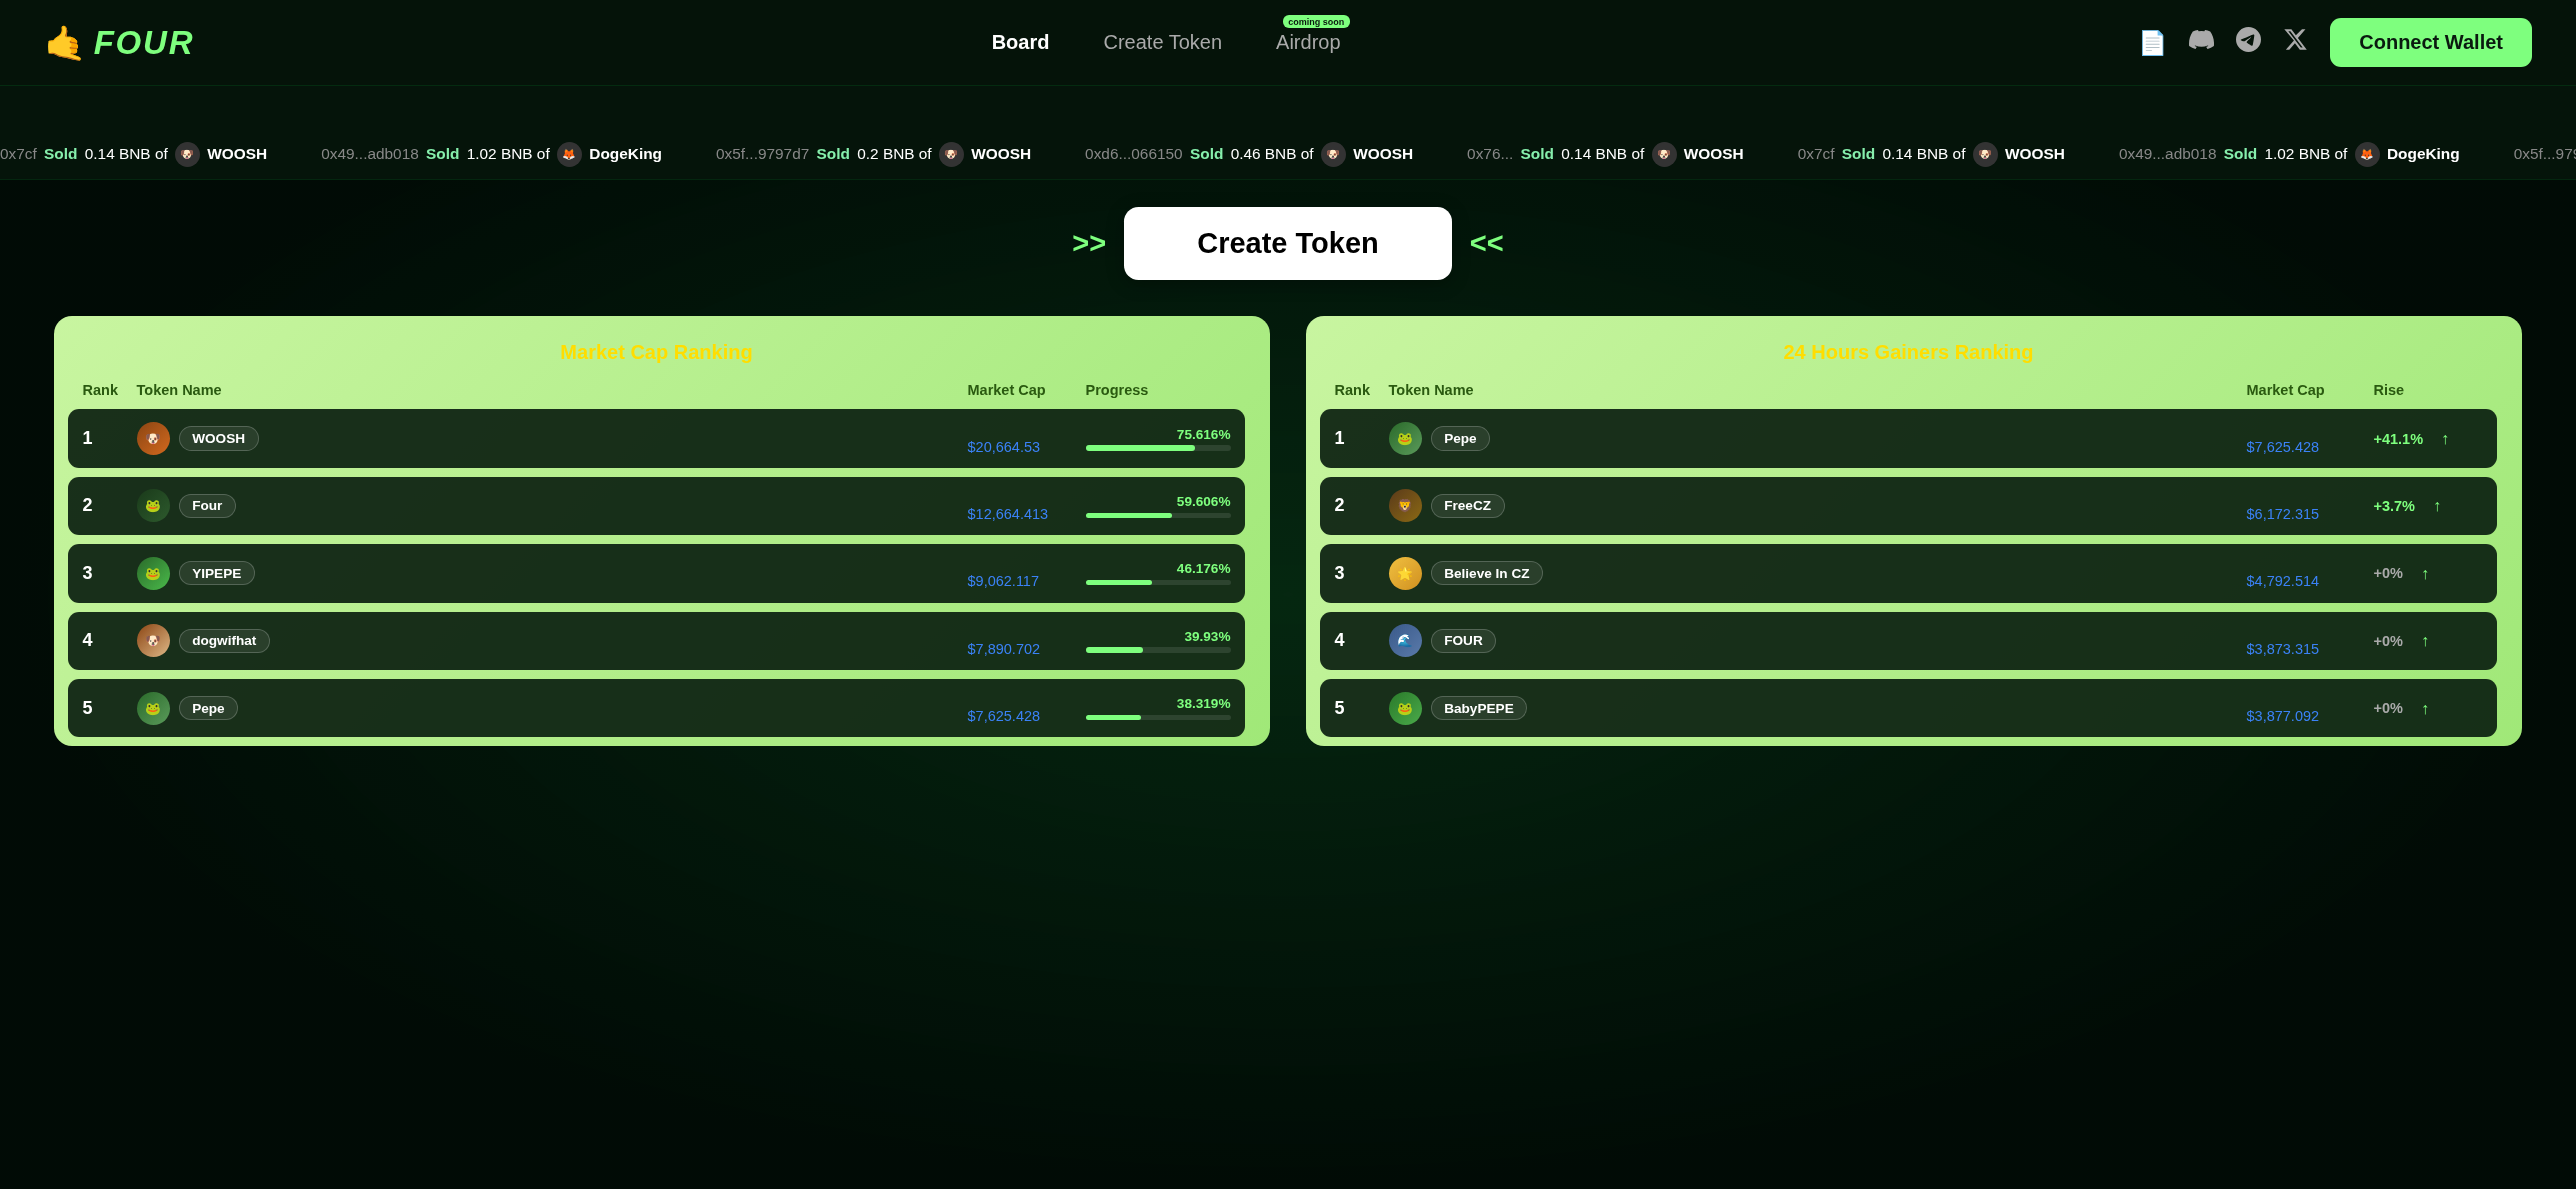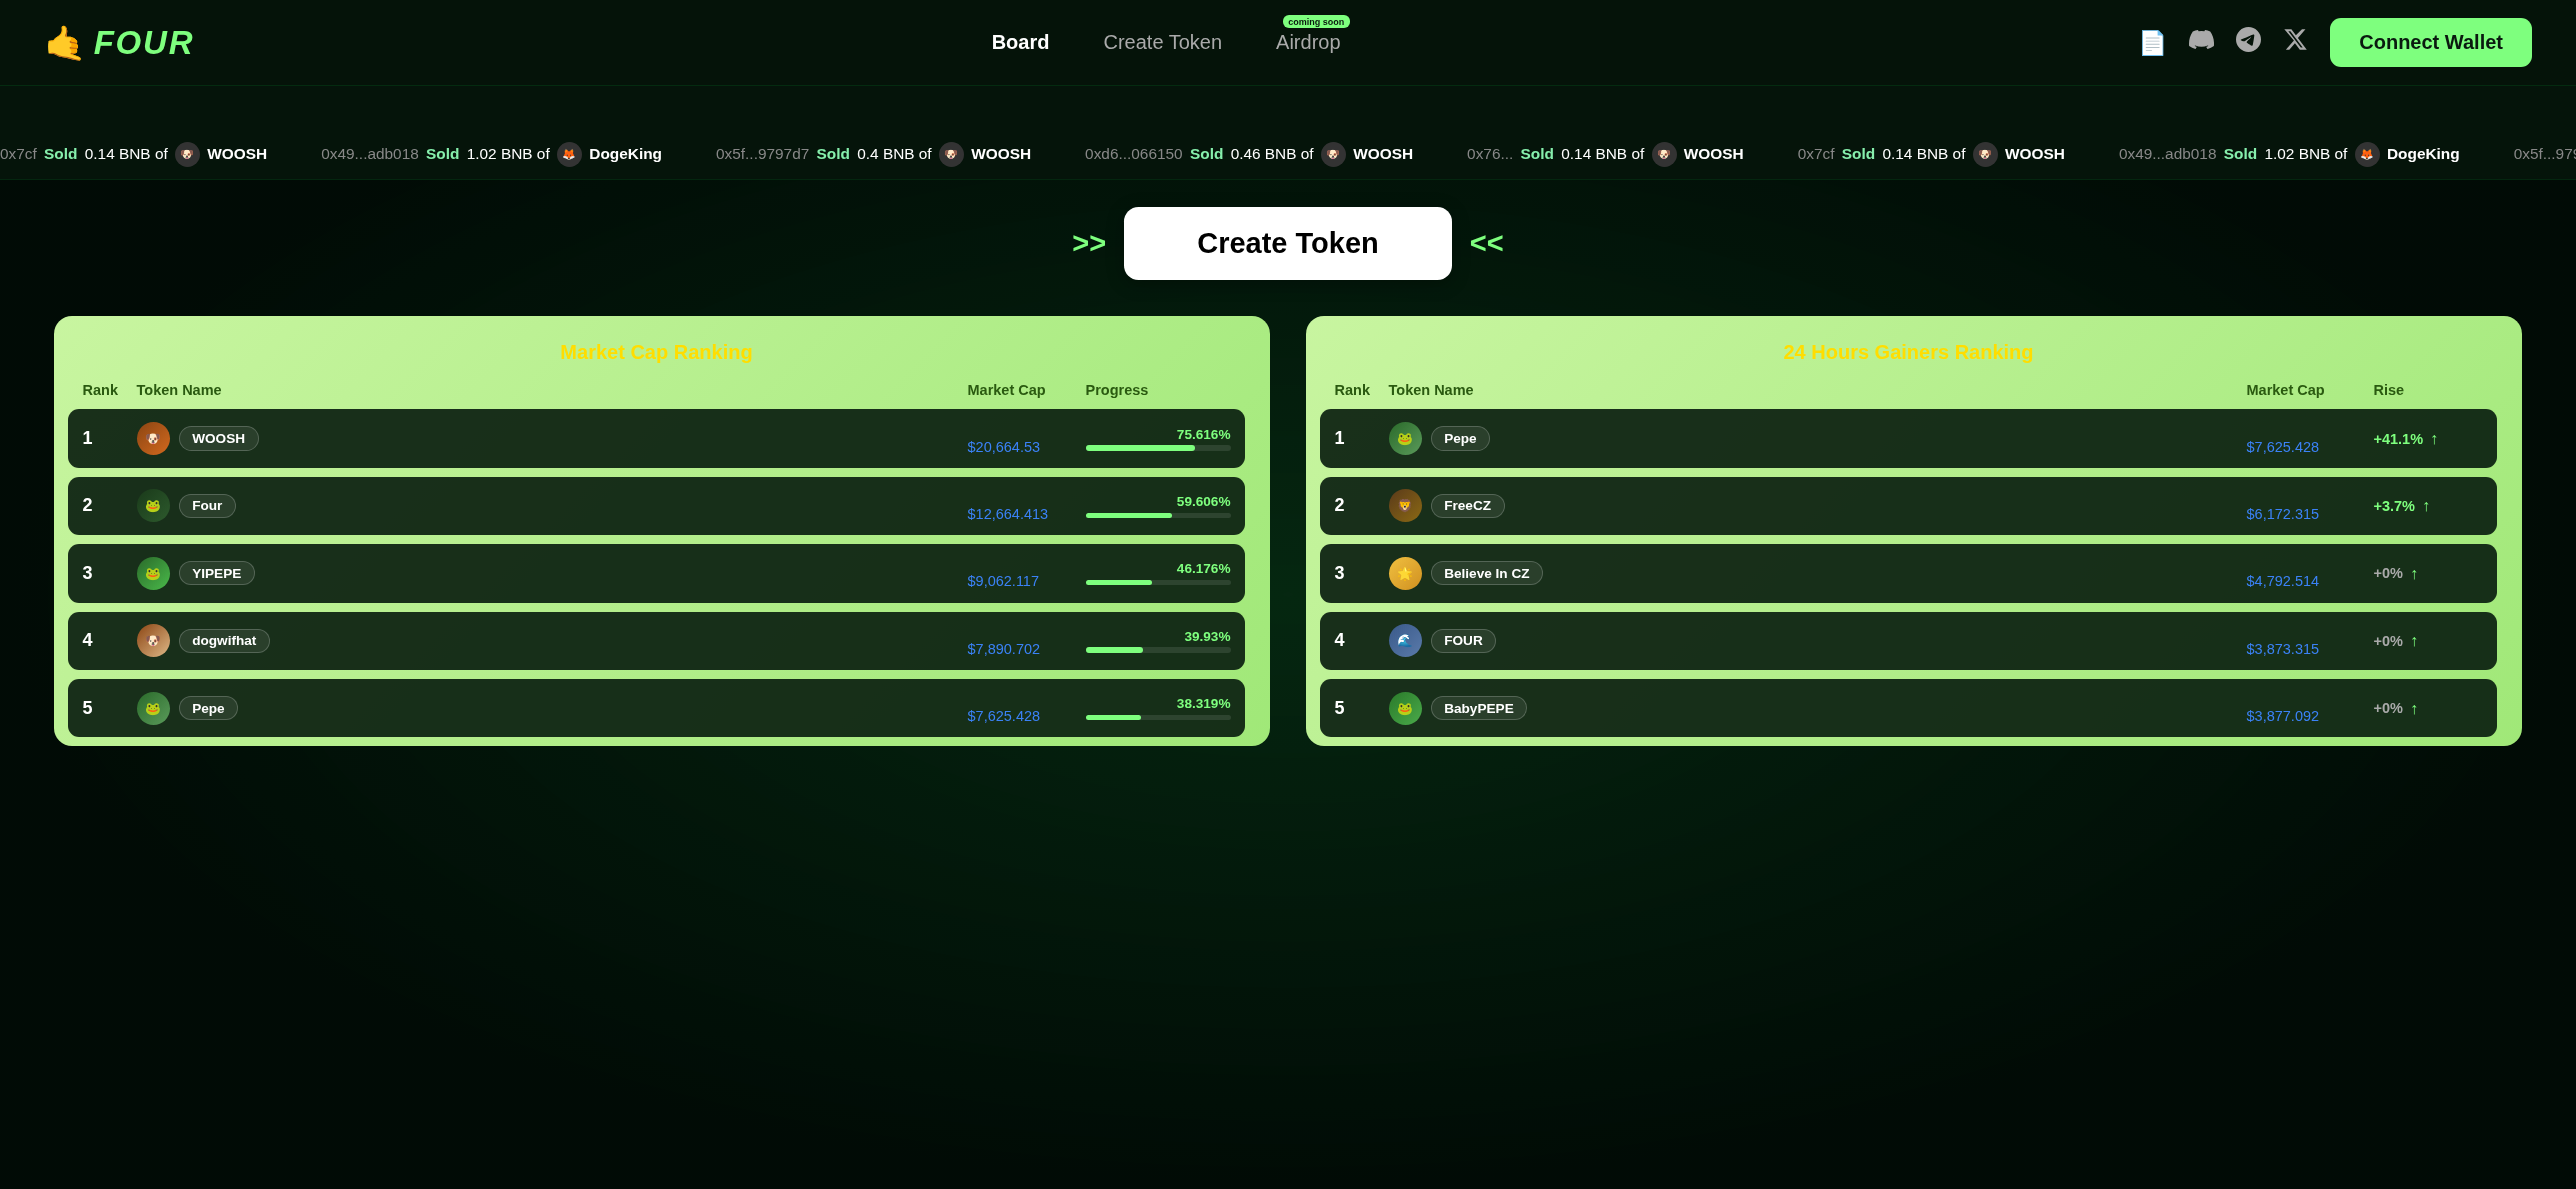--- a/index.html
+++ b/index.html
@@ -320,21 +320,21 @@
 
     .progress-bar-fill {
       height: 100%;
       border-radius: 3.6px;
       background: #7eff7e;
     }
 
     .rise-cell {
       display: flex;
       align-items: center;
-      gap: 7px;
+      gap: 18px;
       font-size: 14.5px;
       font-weight: 700;
       text-align: right;
     }
 
     .rise-positive {
       color: #7eff7e;
     }
 
     .rise-zero {
@@ -410,21 +410,21 @@
     <span class="ticker-item">
       <span class="addr">0x49...adb018</span>
       <span class="sold-label">Sold</span>
       <span class="amount">1.02 BNB of</span>
       <span class="token-avatar av-dogeking">🦊</span>
       <span class="token-name">DogeKing</span>
     </span>
     <span class="ticker-item">
       <span class="addr">0x5f...9797d7</span>
       <span class="sold-label">Sold</span>
-      <span class="amount">0.4 BNB of</span>
+      <span class="amount">0.2 BNB of</span>
       <span class="token-avatar av-woosh">🐶</span>
       <span class="token-name">WOOSH</span>
     </span>
     <span class="ticker-item">
       <span class="addr">0xd6...066150</span>
       <span class="sold-label">Sold</span>
       <span class="amount">0.46 BNB of</span>
       <span class="token-avatar av-woosh">🐶</span>
       <span class="token-name">WOOSH</span>
     </span>

